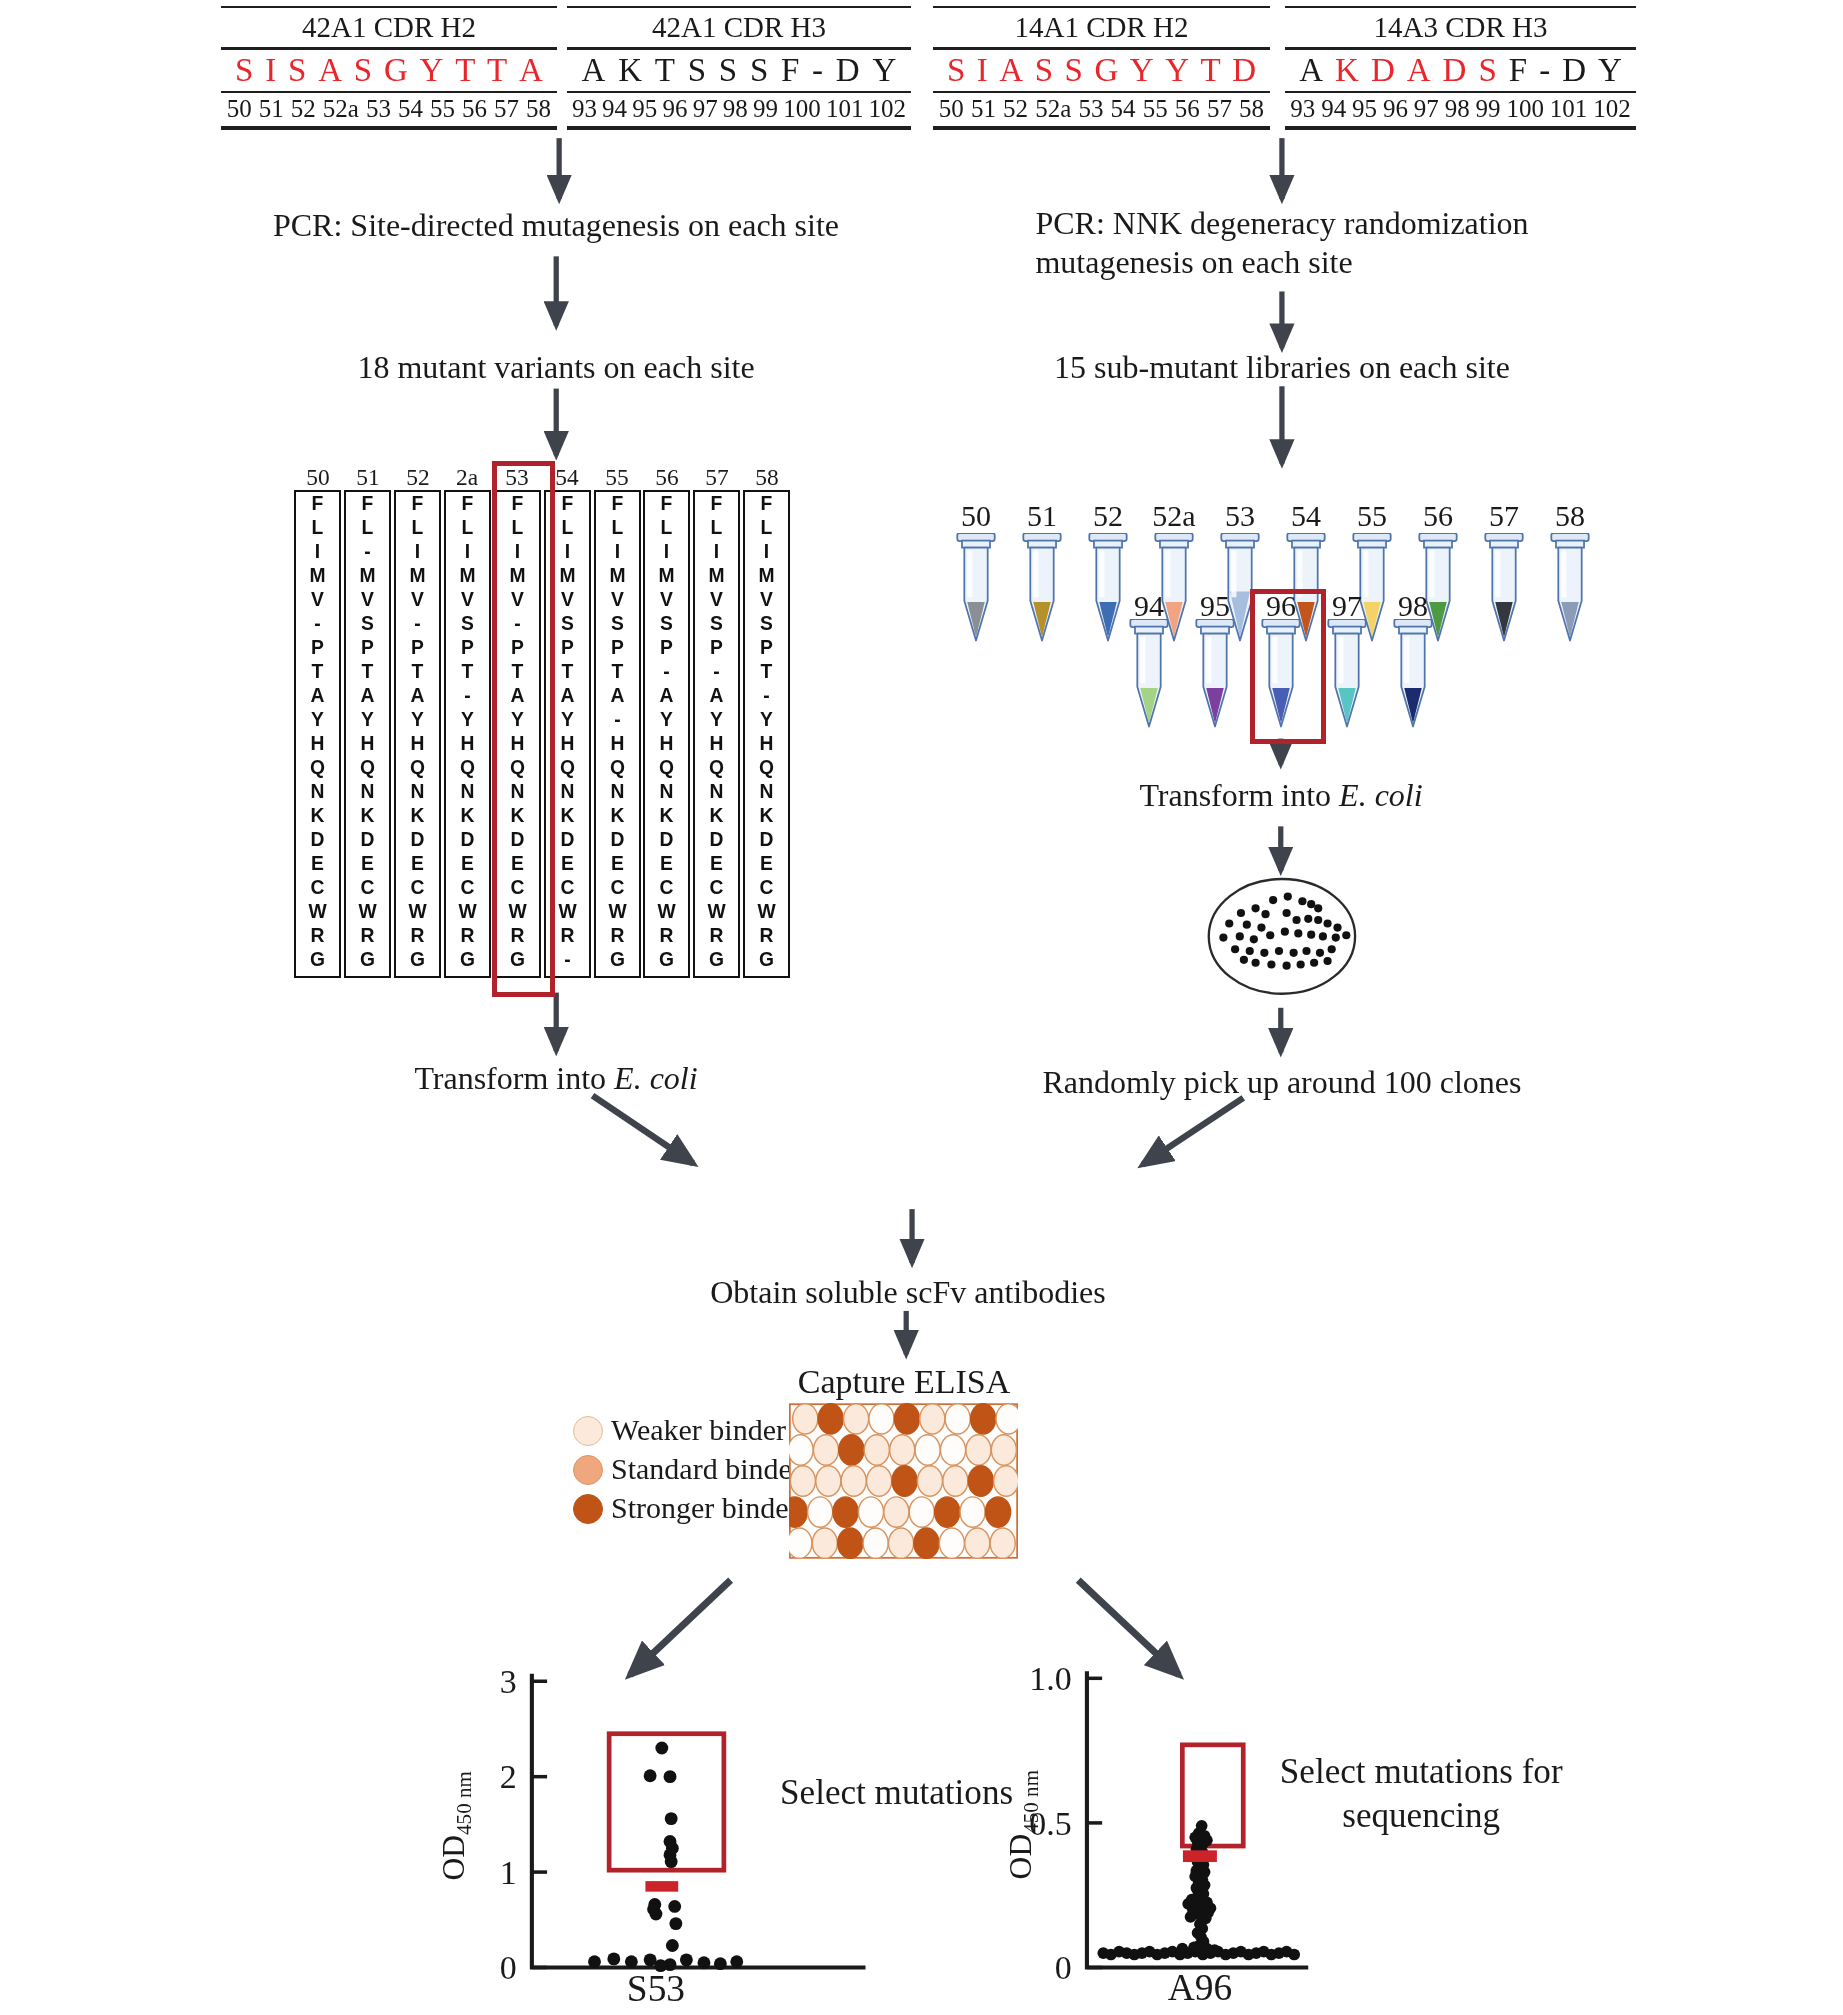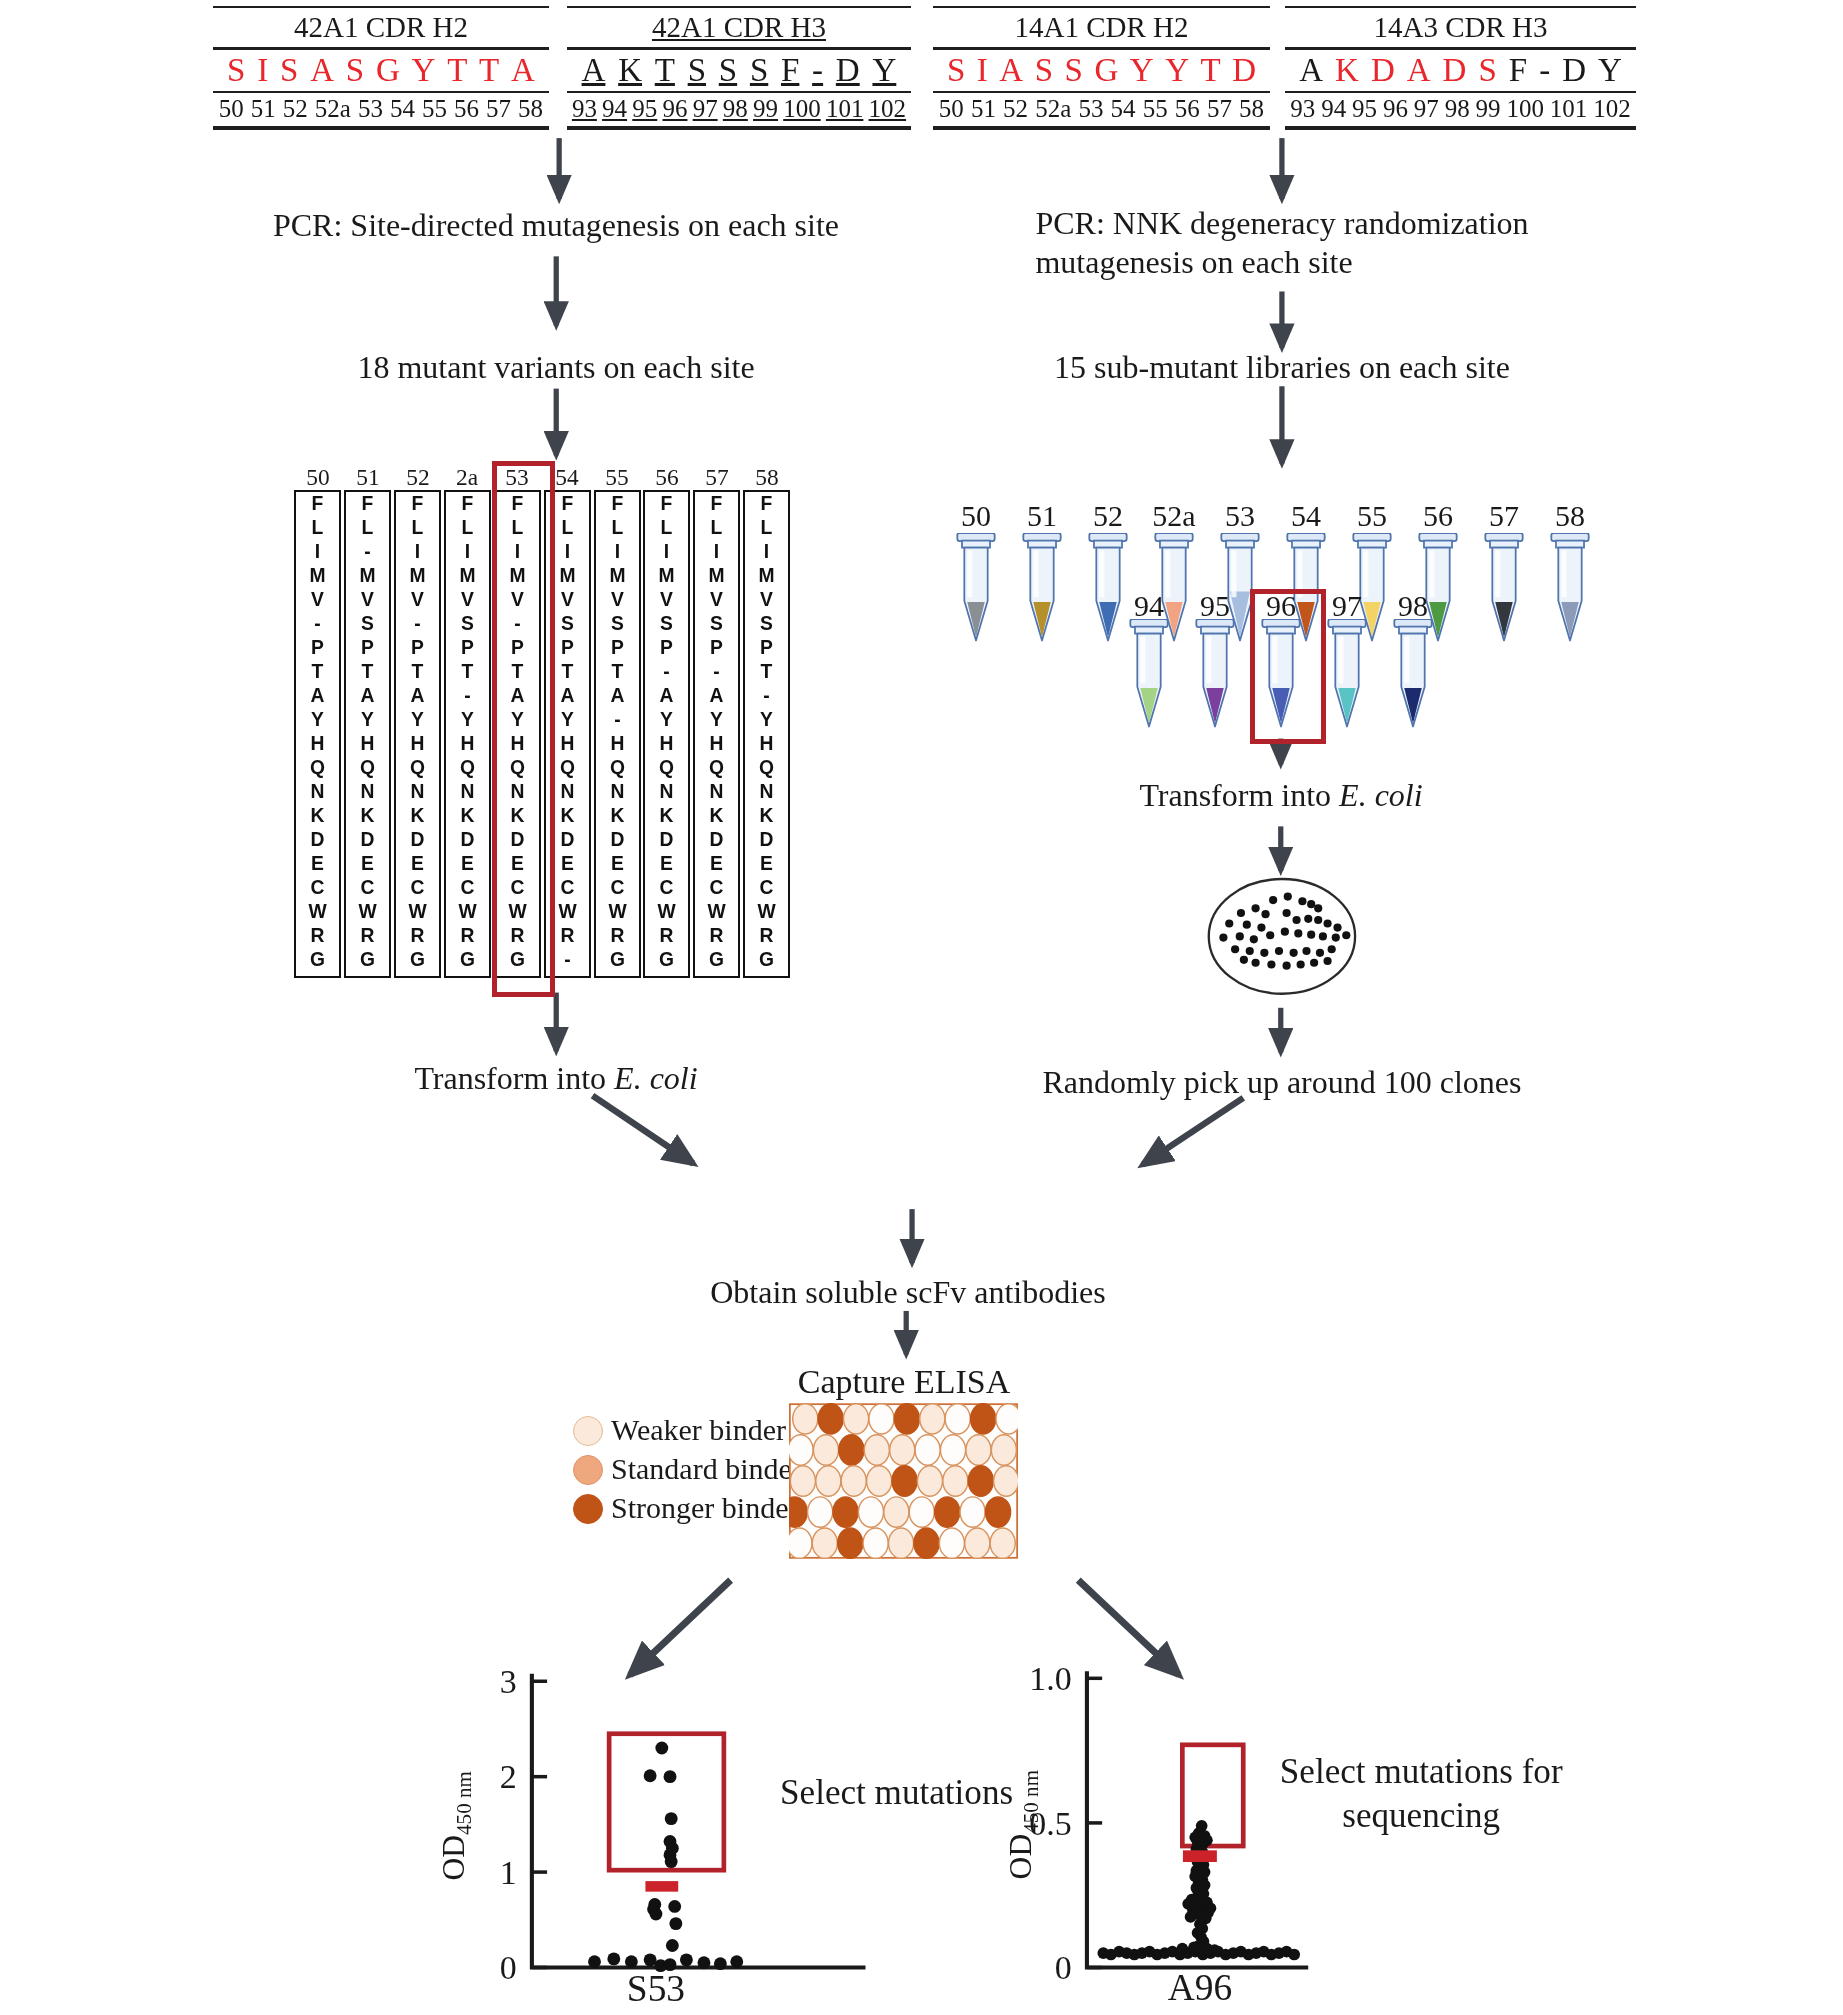--- a/index.html
+++ b/index.html
@@ -96,21 +96,21 @@
         <circle cx="2172" cy="1648" r="7"></circle>
         <circle cx="2198" cy="1650" r="7"></circle>
         <circle cx="2222" cy="1648" r="7"></circle>
         <circle cx="2245" cy="1645" r="7"></circle>
         <circle cx="2125" cy="1640" r="7"></circle>
         <circle cx="2268" cy="1642" r="7"></circle>
       </g>
   </svg>
 
   <div id="tables-wrap">
-      <div class="seqtable" style="left: 213px; top: 5.9px; width: 336px;">
+      <div class="seqtable" style="left: 221px; top: 5.9px; width: 336px;">
         <div class="title-row">42A1 CDR H2</div>
         <div class="seq-row">
           <span class="res-red">S</span>
           <span class="res-red">I</span>
           <span class="res-red">S</span>
           <span class="res-red">A</span>
           <span class="res-red">S</span>
           <span class="res-red">G</span>
           <span class="res-red">Y</span>
           <span class="res-red">T</span>
@@ -123,21 +123,21 @@
           <span>52</span>
           <span>52a</span>
           <span>53</span>
           <span>54</span>
           <span>55</span>
           <span>56</span>
           <span>57</span>
           <span>58</span>
         </div>
       </div>
-      <div class="seqtable" style="left: 567px; top: 5.9px; width: 344px; text-decoration: underline;">
+      <div class="seqtable" style="left: 567px; top: 5.9px; width: 344px;">
         <div class="title-row">42A1 CDR H3</div>
         <div class="seq-row">
           <span>A</span>
           <span>K</span>
           <span>T</span>
           <span>S</span>
           <span>S</span>
           <span>S</span>
           <span>F</span>
           <span>-</span>

